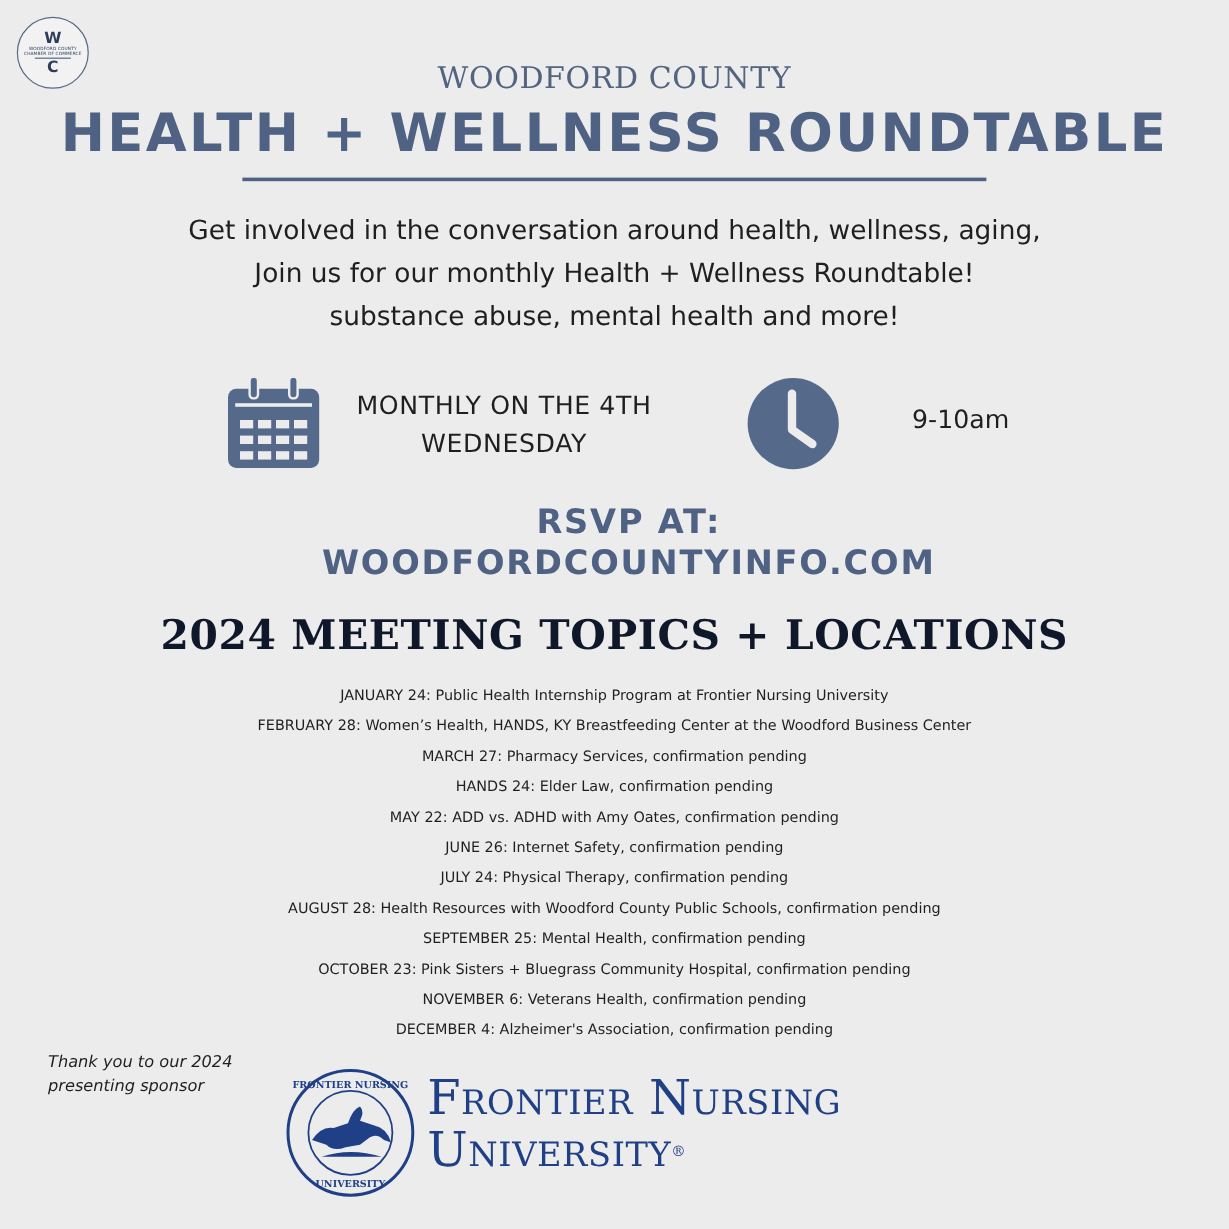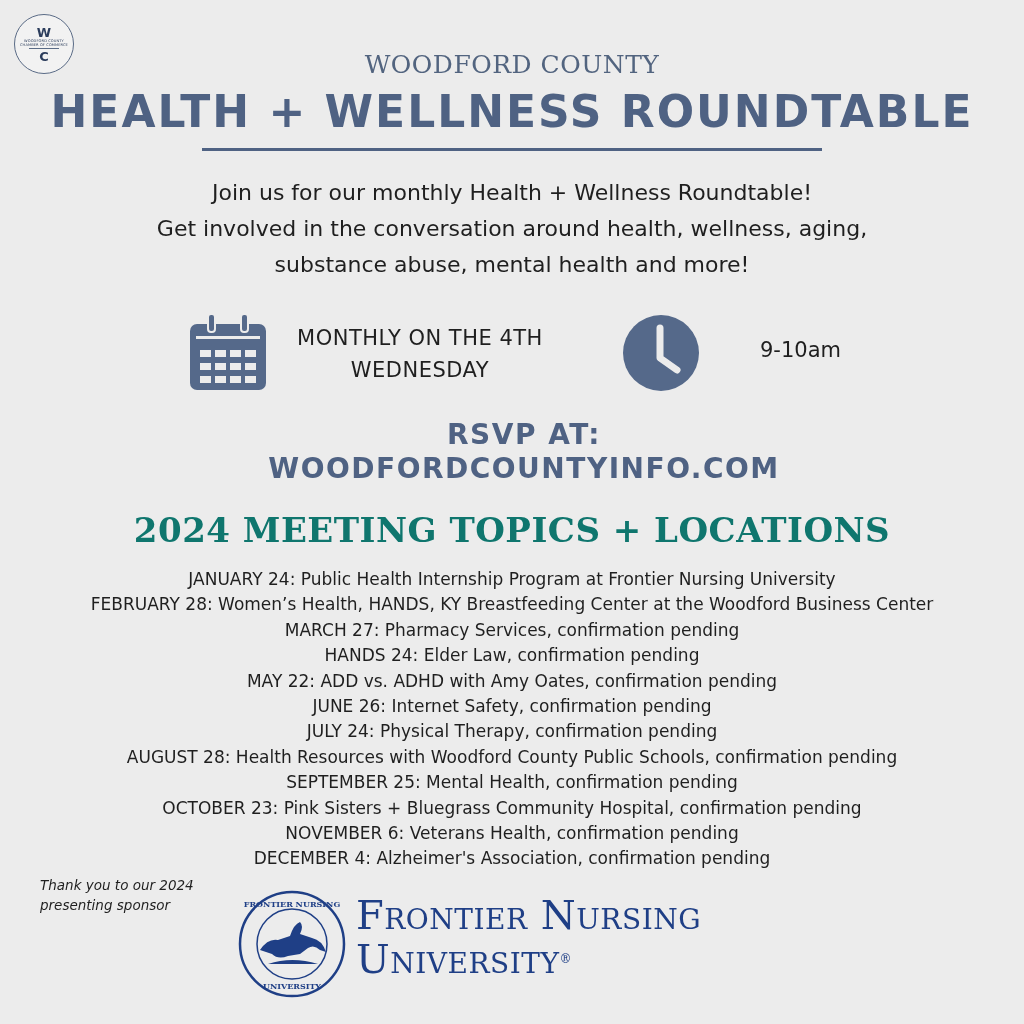--- a/index.html
+++ b/index.html
@@ -45,26 +45,26 @@
   }
   .clock-icon { position: absolute; left: 622px; top: 2px; width: 78px; height: 78px; }
   .time-text { position: absolute; left: 760px; top: 26px; font-size: 21px; }
 
   .rsvp {
     position: absolute; top: 418px; left: 0; width: 1024px; text-align: center;
     font-weight: bold; color: #4f6283; font-size: 28px; line-height: 34px; letter-spacing: 1.5px; padding-left: 12px;
   }
   .topics-title {
     position: absolute; top: 510px; left: 0; width: 1024px; text-align: center;
-    font-family: "DejaVu Serif", serif; font-weight: bold; font-size: 34px; color: #0f766e; letter-spacing: 0.5px;
+    font-family: "DejaVu Serif", serif; font-weight: bold; font-size: 34px; color: #0f172a; letter-spacing: 0.5px;
   }
   .topics-list {
     position: absolute; top: 567px; left: 0; width: 1024px; text-align: center;
     list-style: none; margin: 0; padding: 0;
-    font-size: 17px; line-height: 25.4px; color: #1f1f1f;
+    font-size: 12px; line-height: 25.4px; color: #1f1f1f;
   }
   .topics-list li { margin: 0; padding: 0; white-space: nowrap; }
 
   .sponsor-note {
     position: absolute; top: 875px; left: 40px; width: 210px; text-align: left;
     font-style: italic; font-size: 13.5px; line-height: 20px; color: #1f1f1f;
   }
   .seal { position: absolute; left: 238px; top: 890px; width: 108px; height: 108px; }
   .fnu-name {
     position: absolute; left: 356px; top: 893px;
@@ -82,22 +82,22 @@
   <span class="small">CHAMBER OF COMMERCE</span>
   <span class="rule"></span>
   <span class="big">C</span>
 </div>
 
 <div class="pre-title">WOODFORD COUNTY</div>
 <div class="main-title">HEALTH + WELLNESS ROUNDTABLE</div>
 <div class="title-rule"></div>
 
 <div class="intro">
+  <div>Get involved in the conversation around health, wellness, aging,</div>
   <div>Join us for our monthly Health + Wellness Roundtable!</div>
-  <div>Get involved in the conversation around health, wellness, aging,</div>
   <div>substance abuse, mental health and more!</div>
 </div>
 
 <div class="info-row">
   <svg class="cal-icon" viewBox="0 0 80 78">
     <rect x="2" y="10" width="76" height="66" rx="7" fill="#55698a"></rect>
     <rect x="8" y="22" width="64" height="3" fill="#ececec"></rect>
     <rect x="20" y="0" width="7" height="18" rx="3" fill="#55698a" stroke="#ececec" stroke-width="2"></rect>
     <rect x="53" y="0" width="7" height="18" rx="3" fill="#55698a" stroke="#ececec" stroke-width="2"></rect>
     <g fill="#ececec">

